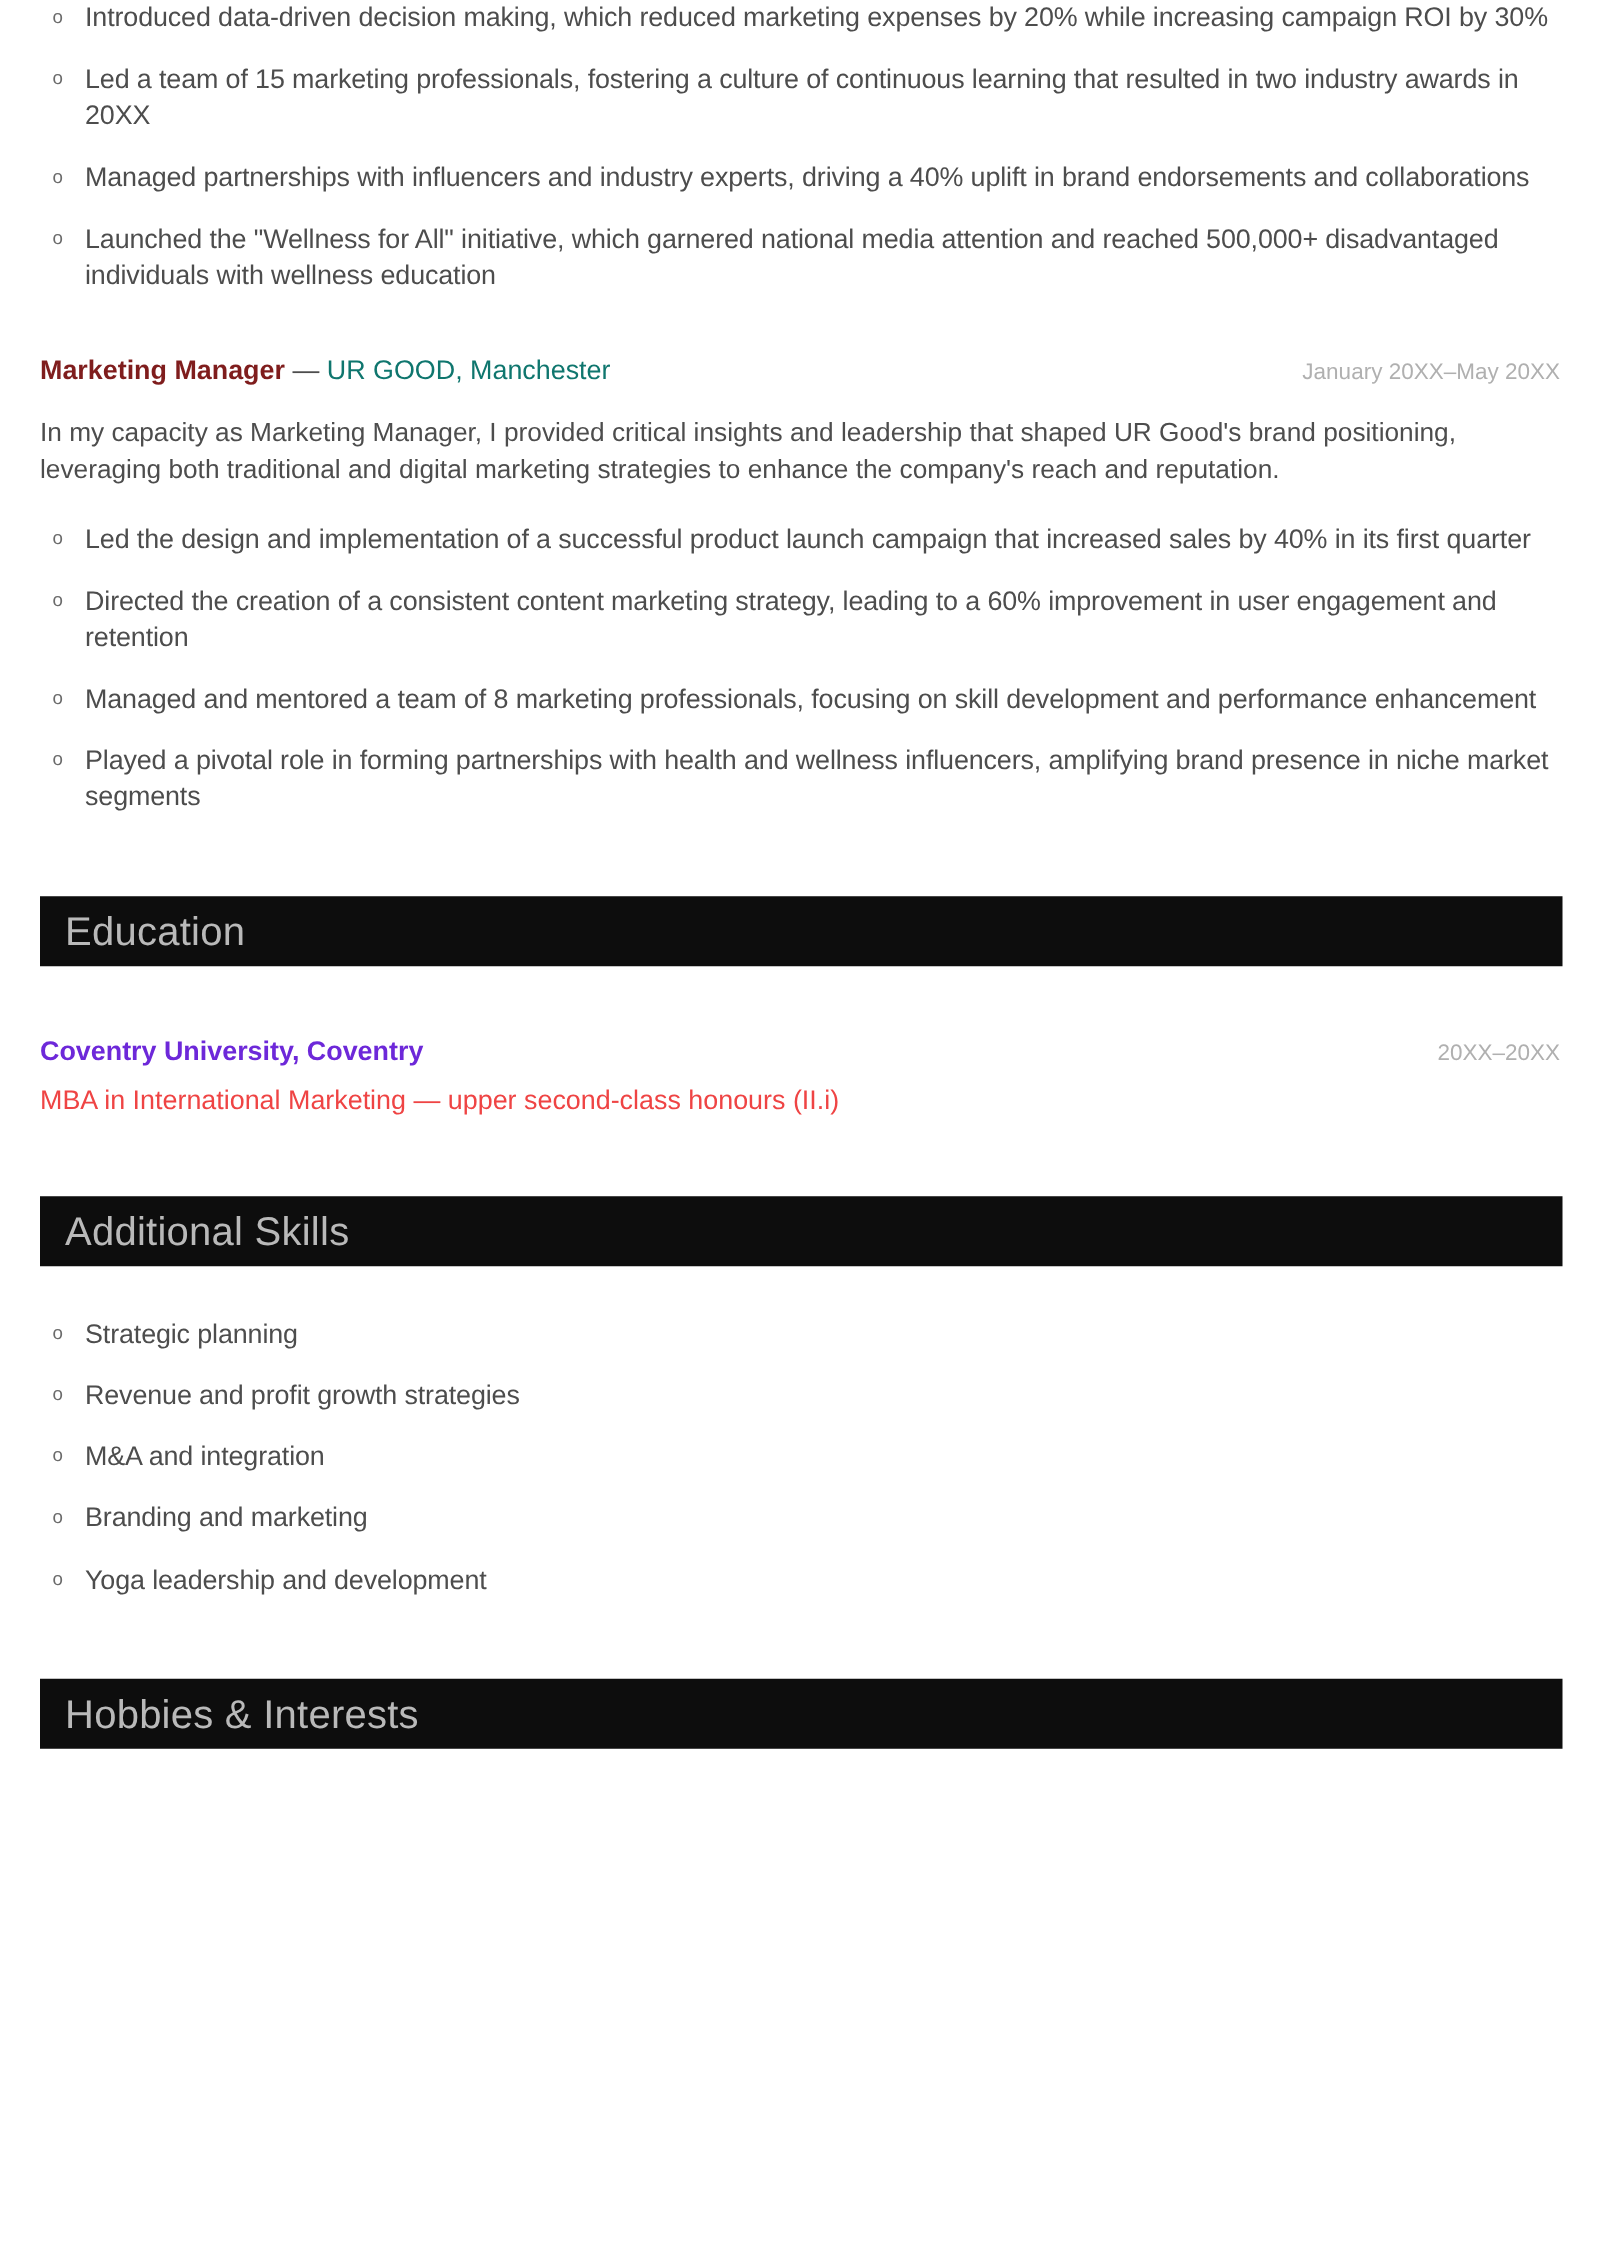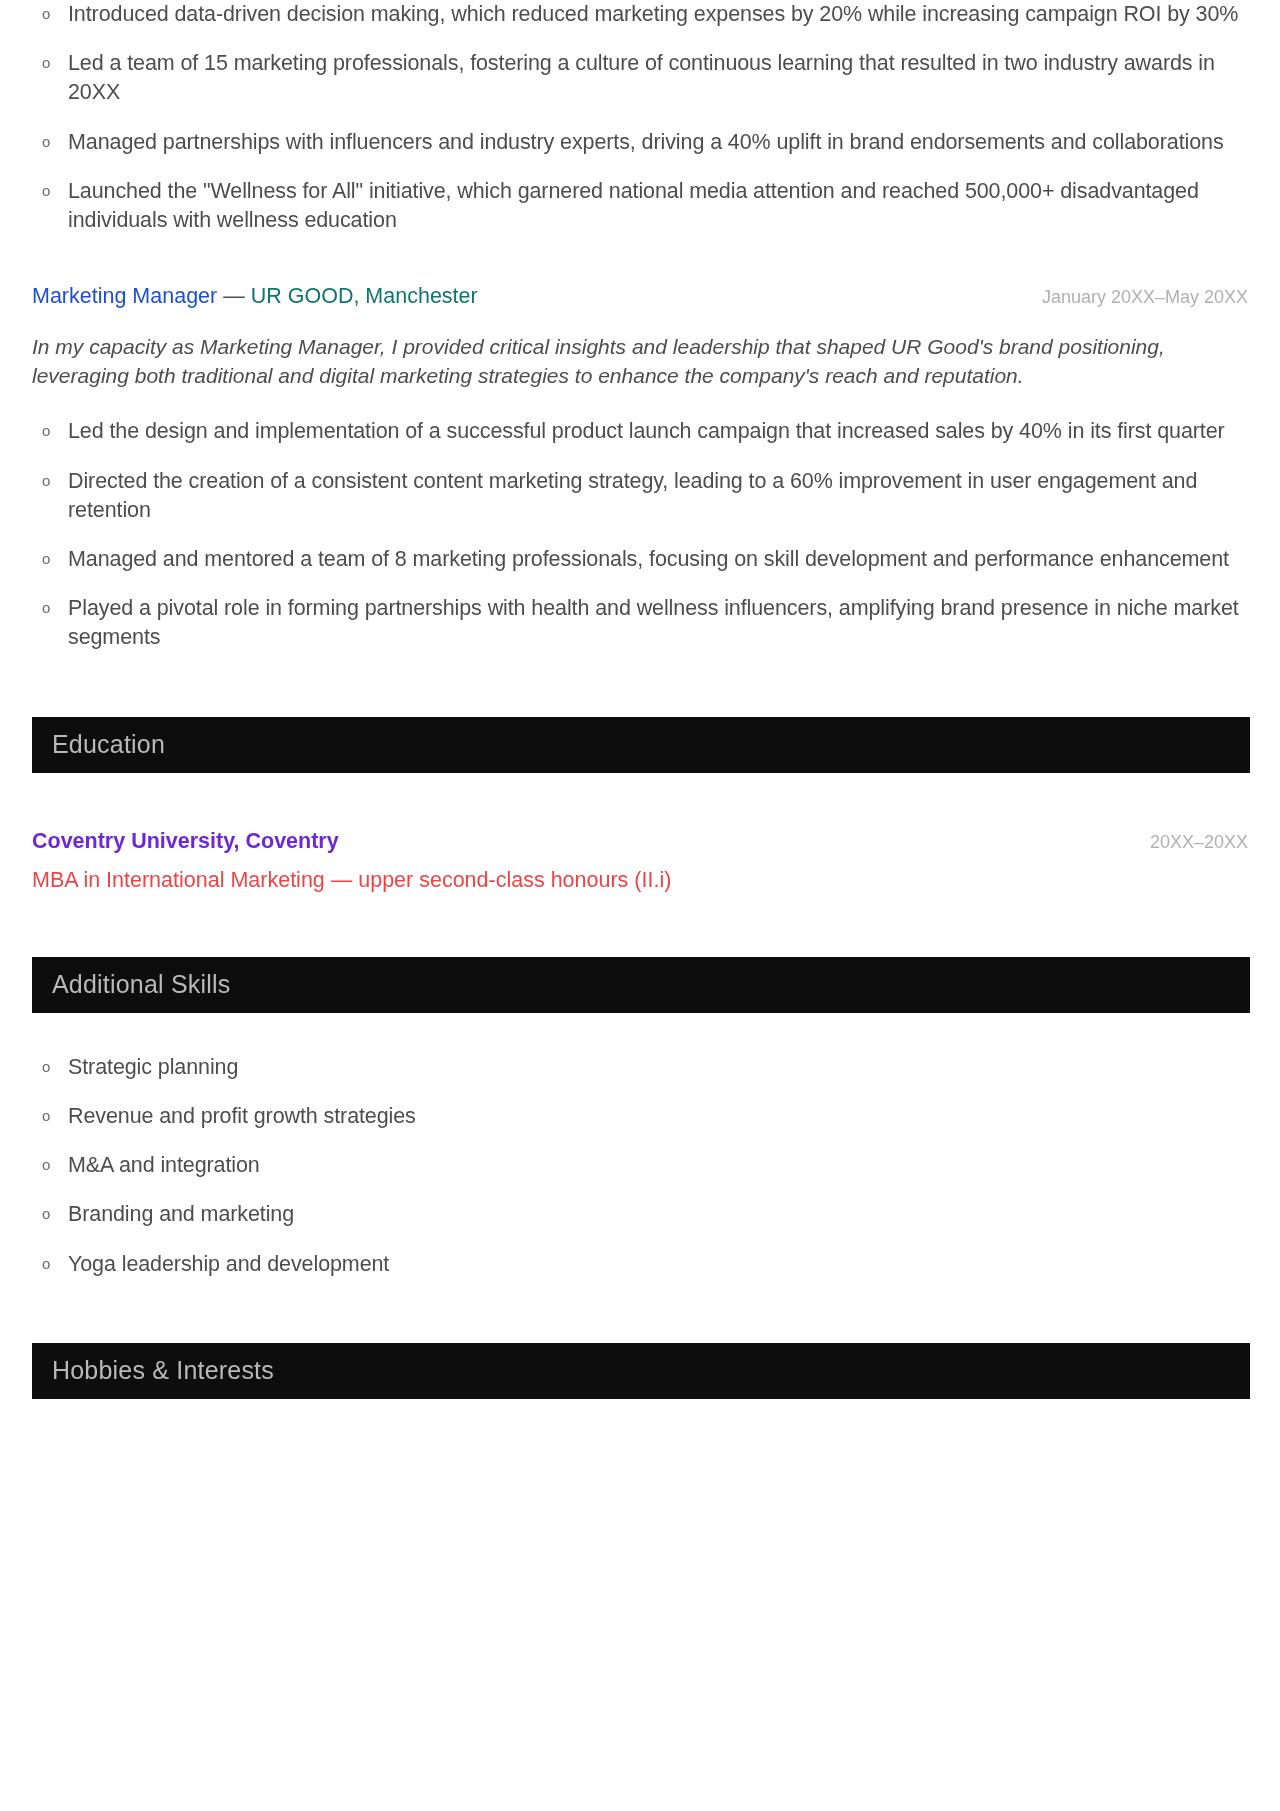--- a/index.html
+++ b/index.html
@@ -64,54 +64,53 @@
     align-items: baseline;
     justify-content: space-between;
     margin-bottom: 22px;
   }
   .job-title-line {
     font-size: 21.5px;
     line-height: 1.3;
     color: #4d4d4d;
   }
   .job-title-line .role {
-    font-weight: normal;
-    color: #1d4ed8;
+    font-weight: bold;
+    color: #7f1d1d;
   }
   .job-title-line .sep { color: #4d4d4d; }
   .job-title-line .company { color: #0f766e; }
   .job-dates {
     font-size: 18px;
     color: #b0b0b0;
     white-space: nowrap;
     padding-left: 16px;
     text-align: center;
   }
   .job-summary {
-    font-style: italic;
     font-size: 21px;
     line-height: 1.38;
     color: #4d4d4d;
     margin: 0 0 26px 0;
     max-width: 1190px;
   }
 
   
   .section-bar {
     background: #0d0d0d;
     height: 56px;
     display: flex;
     align-items: center;
     padding-left: 20px;
     margin-left: 32px;
     margin-right: 30px;
   }
   .section-bar .section-title {
     color: #b9b9b9;
-    font-size: 25px;
+    font-size: 32px;
     font-weight: normal;
     letter-spacing: 0.2px;
     line-height: 1;
   }
   .section-block { margin-top: 64px; }
 
   
   .edu-entry { margin-top: 56px; }
   .edu-header {
     display: flex;

